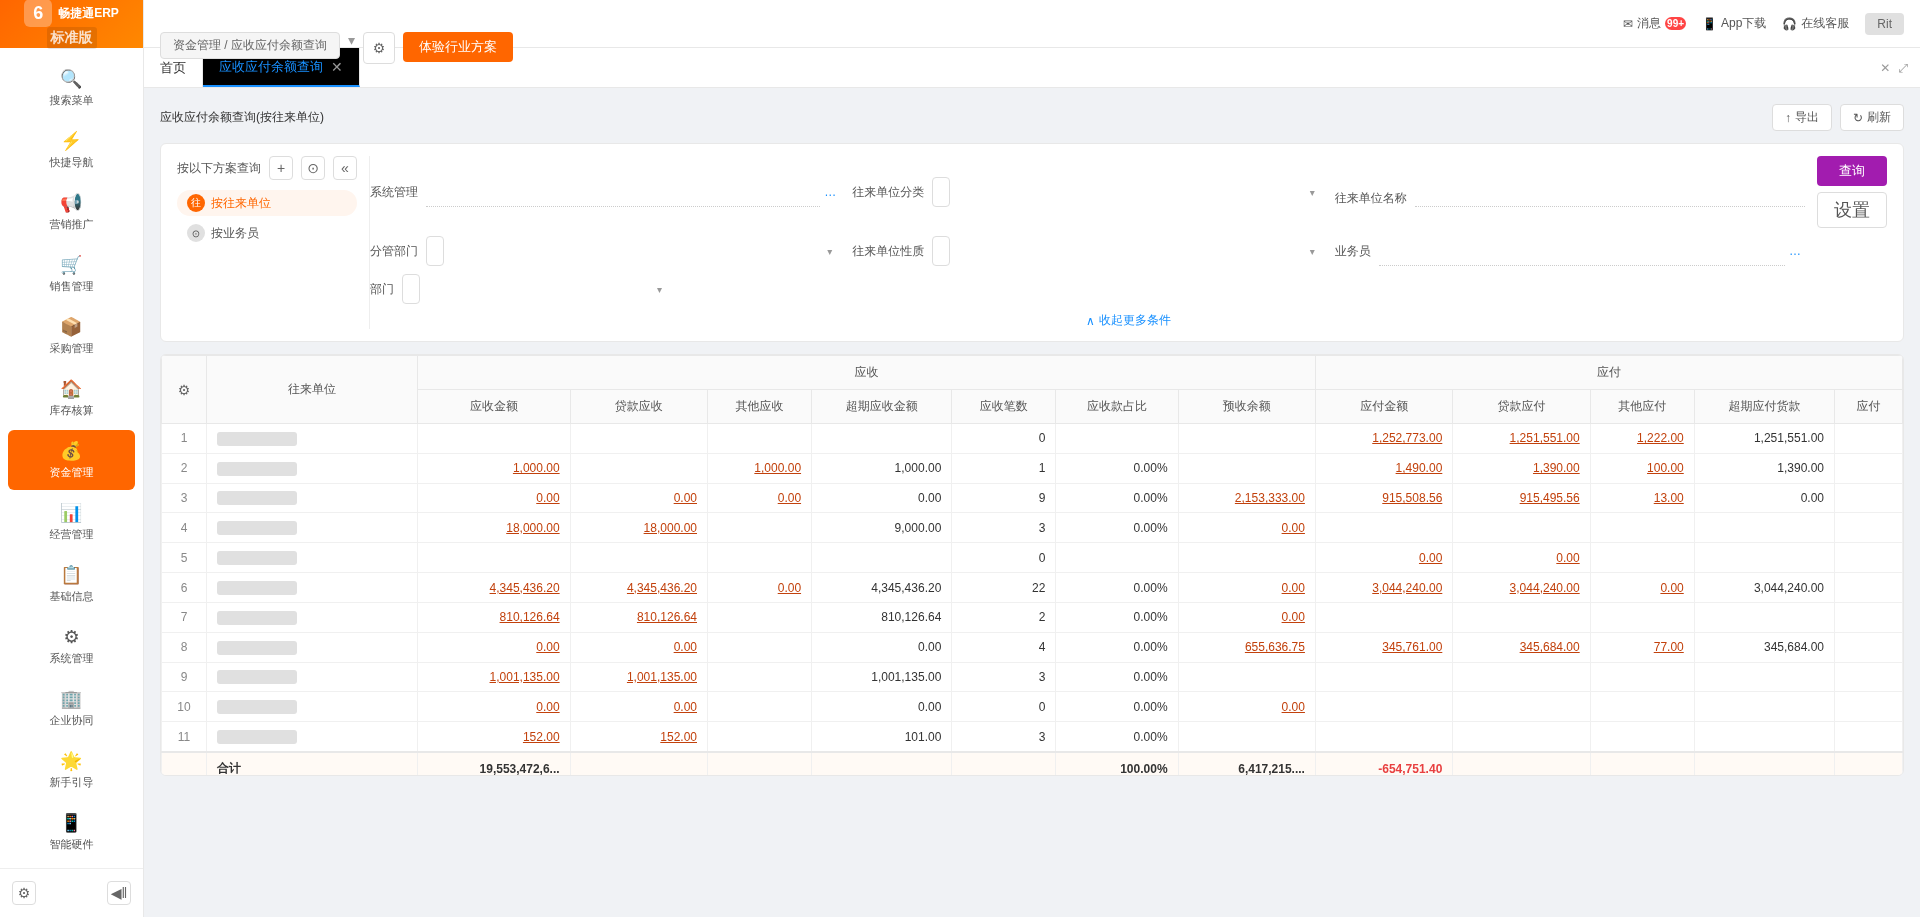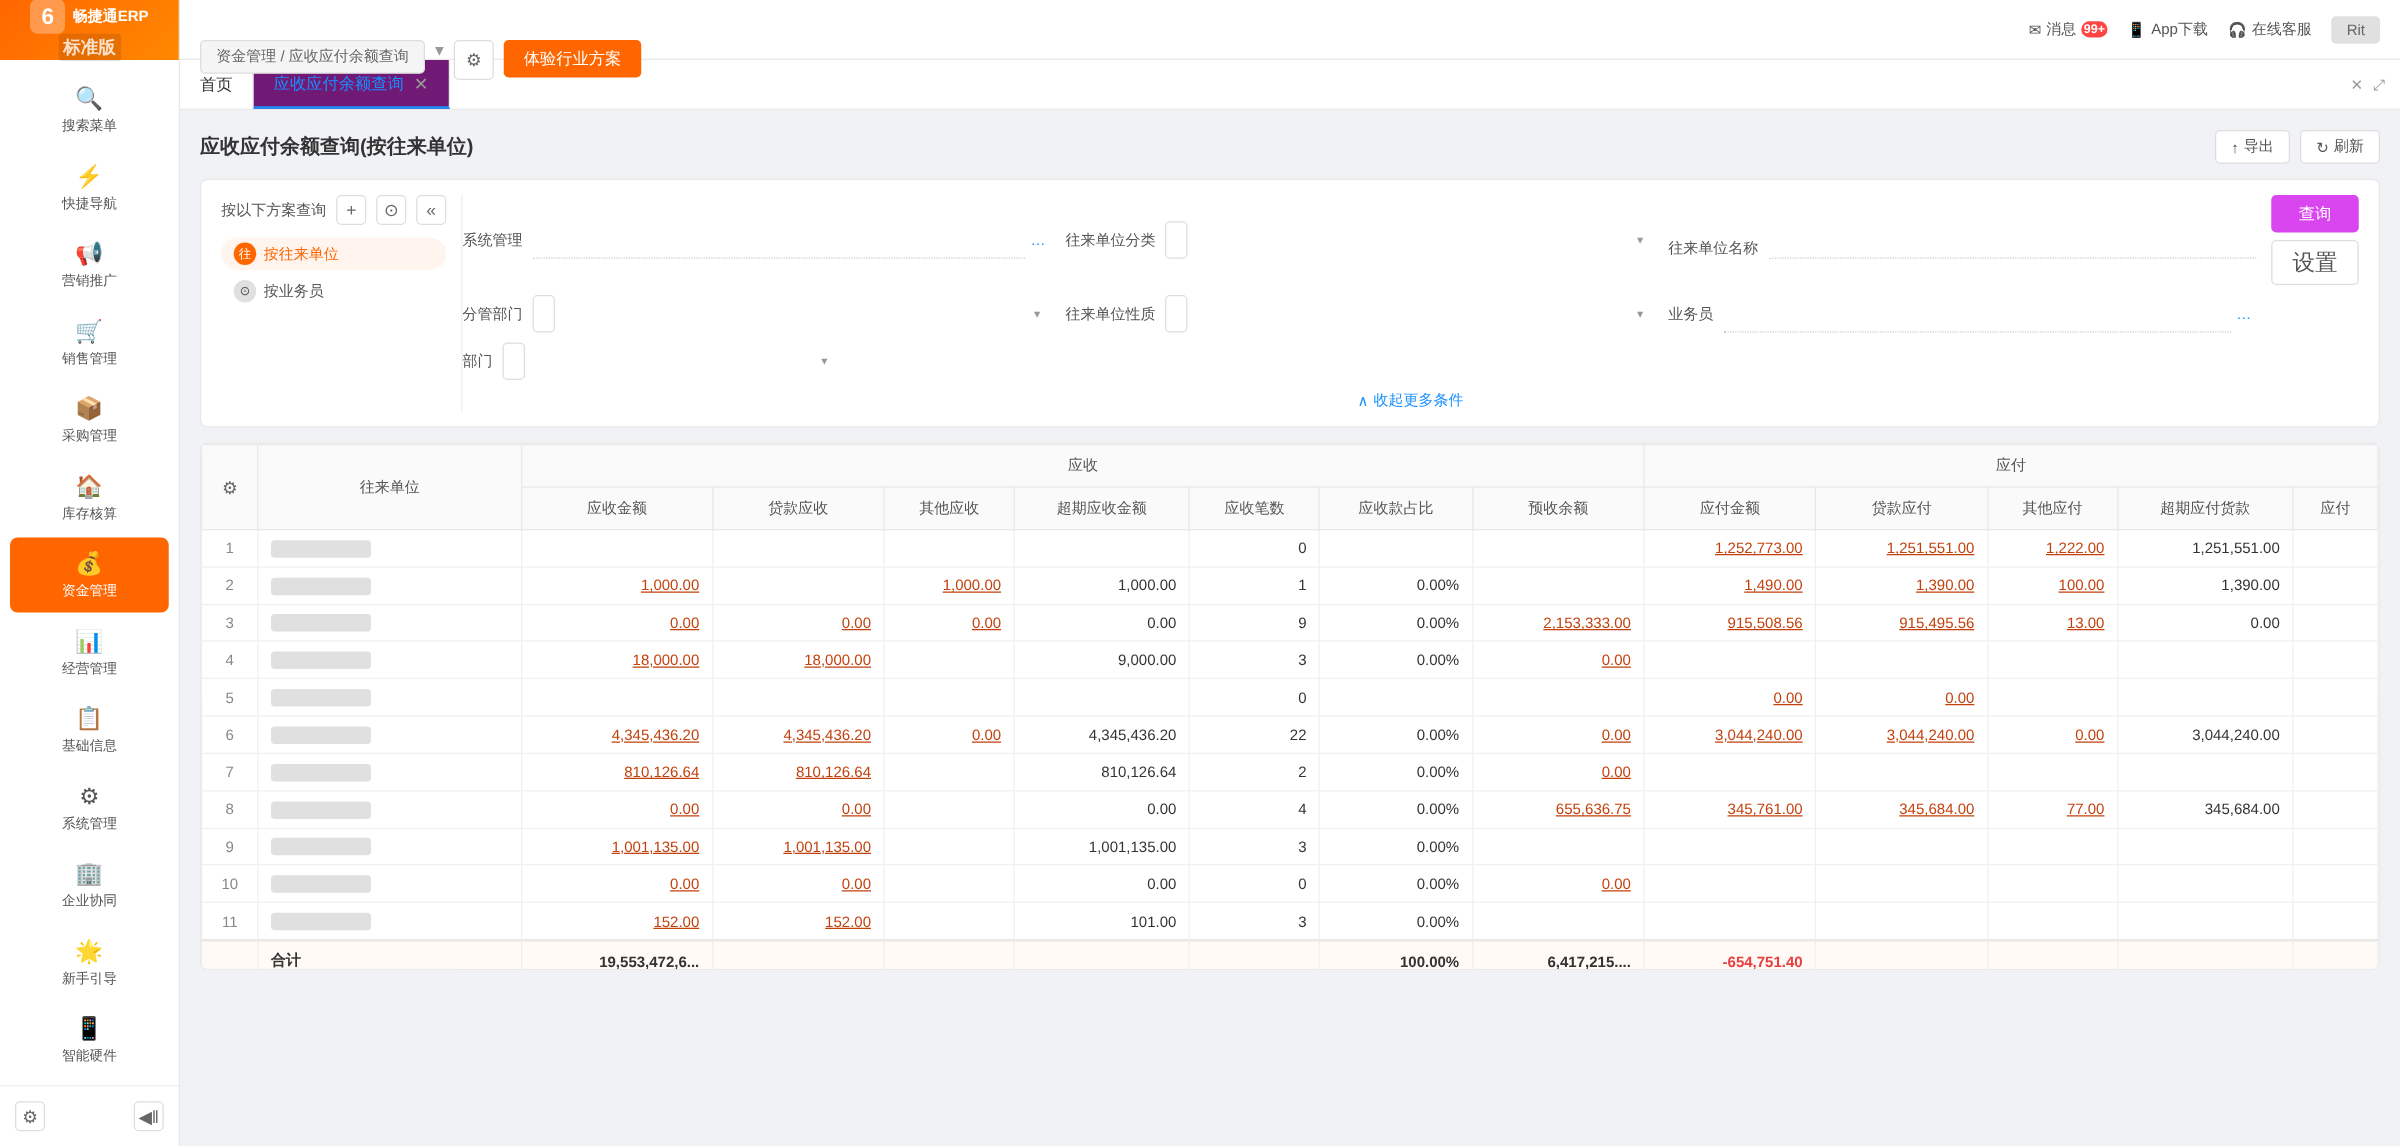--- a/index.html
+++ b/index.html
@@ -163,21 +163,21 @@
       font-size: 13px;
       color: #555;
       border-right: 1px solid #e8e8e8;
       position: relative;
     }
     .tab-item.home-tab {
       color: #333;
       font-weight: 500;
     }
     .tab-item.active-tab {
-      background: #701a75;
+      background: #000000;
       color: #1890ff;
       border-bottom: 2px solid #1890ff;
     }
     .tab-close {
       margin-left: 8px;
       color: #999;
       font-size: 14px;
     }
     .tab-bar-right {
       margin-left: auto;
@@ -195,22 +195,22 @@
     }
 
     
     .page-header {
       display: flex;
       align-items: center;
       justify-content: space-between;
       margin-bottom: 12px;
     }
     .page-title {
-      font-size: 16px;
-      font-weight: bold;
+      font-size: 12px;
+      font-weight: normal;
       color: #333;
     }
     .page-actions {
       display: flex;
       gap: 8px;
     }
     .action-btn {
       display: flex;
       align-items: center;
       gap: 4px;
@@ -345,21 +345,21 @@
     }
 
     
     .query-buttons {
       display: flex;
       flex-direction: column;
       gap: 6px;
       min-width: 70px;
     }
     .query-btn {
-      background: #d946ef;
+      background: #a21caf;
       color: #fff;
       border: none;
       border-radius: 4px;
       padding: 6px 16px;
       font-size: 13px;
       cursor: pointer;
       font-family: inherit;
     }
     .settings-btn-outline {
       background: #fff;

